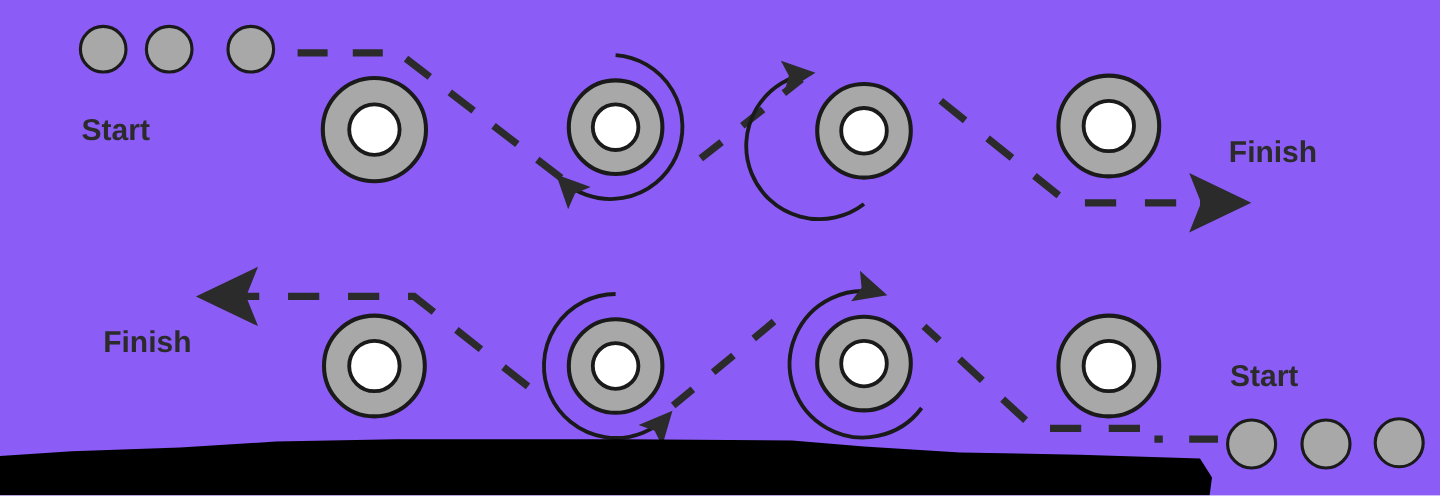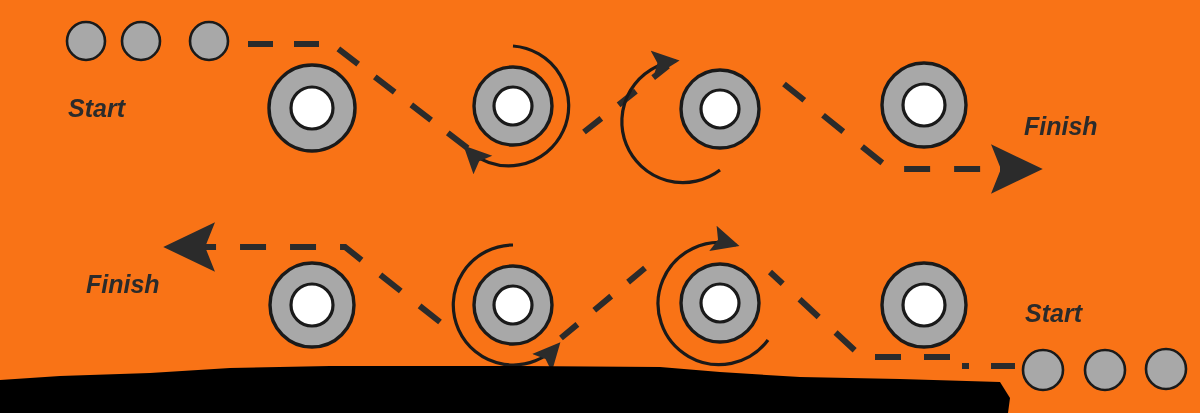--- a/index.html
+++ b/index.html
@@ -7,23 +7,22 @@
     padding: 0;
     background: #ffffff;
   }
   body {
     font-family: "Liberation Sans", sans-serif;
   }
   #stage {
     position: relative;
     width: 1200px;
     height: 413px;
-    background: #f97316;
+    background: #8b5cf6;
     overflow: hidden;
-    font-style: italic;
   }
   #figure {
     position: absolute;
     left: 0;
     top: 0;
     width: 1200px;
     height: 413px;
   }
   .label-text {
     font-family: "Liberation Sans", sans-serif;

